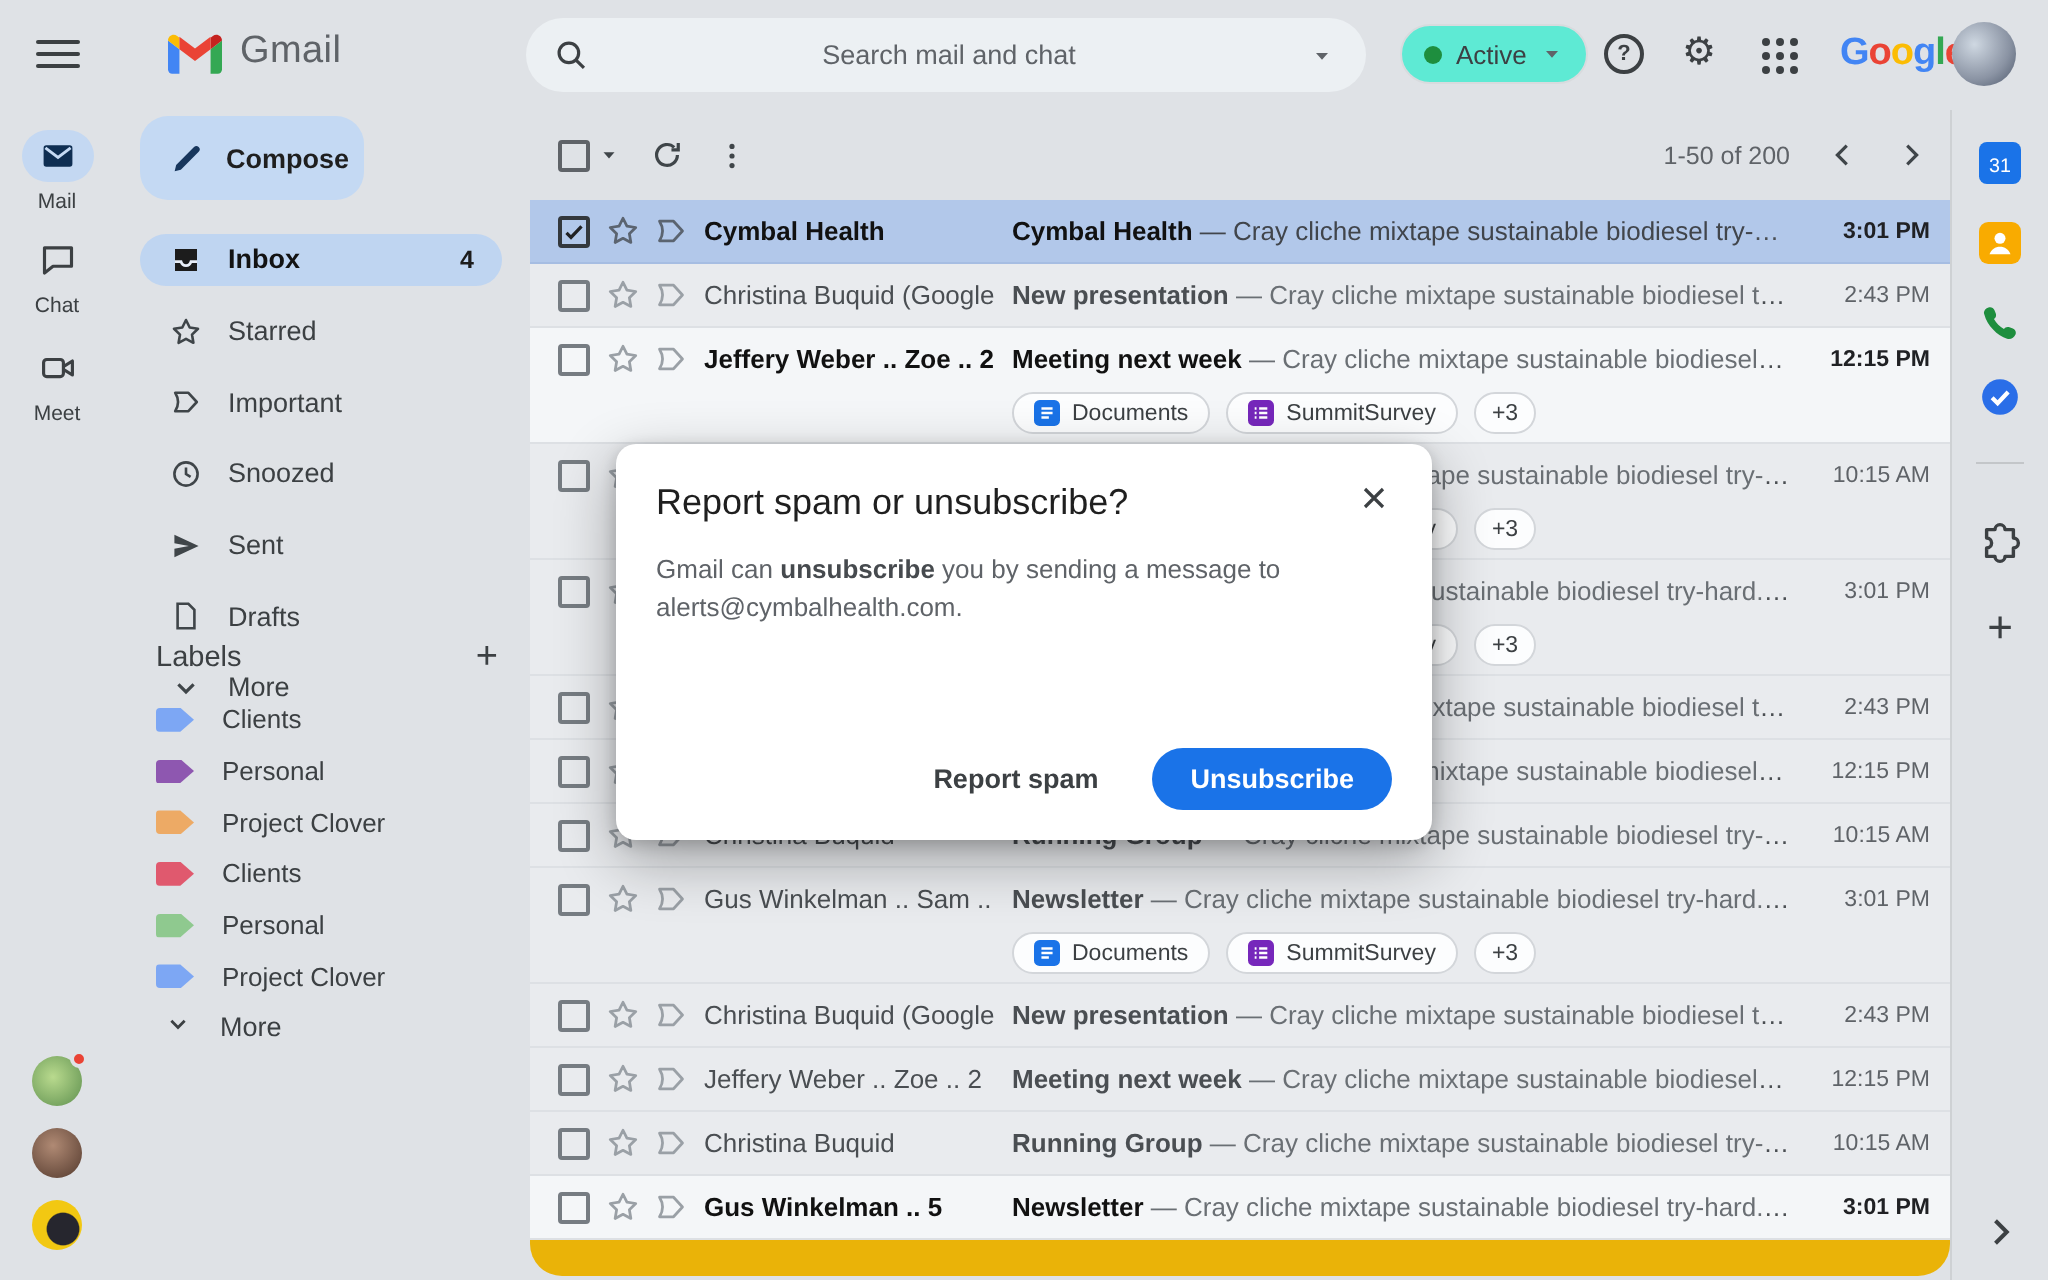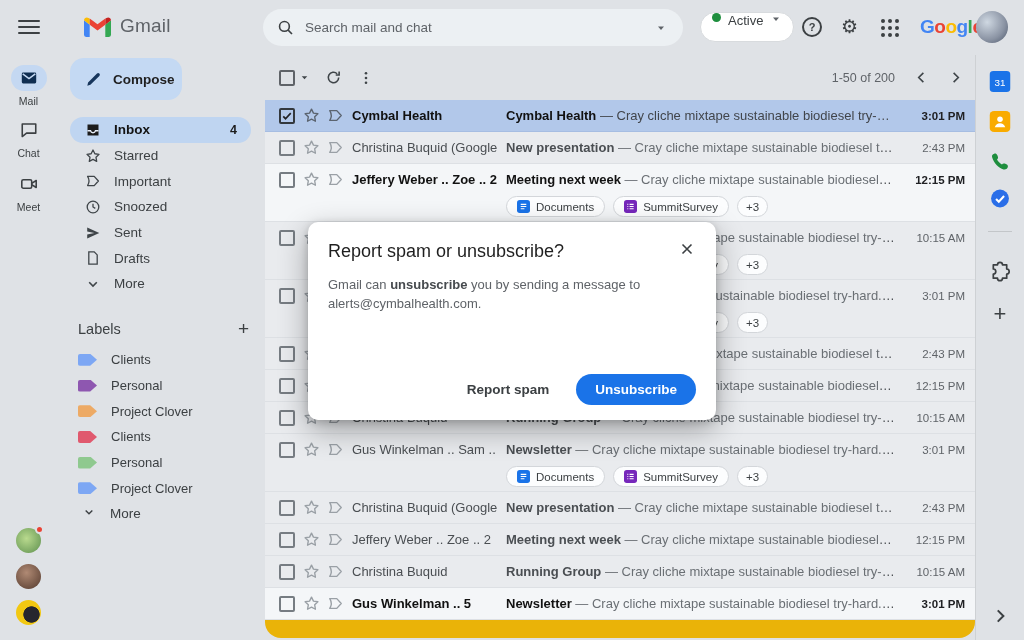--- a/index.html
+++ b/index.html
@@ -9,23 +9,23 @@
 
   
   .topbar { position:absolute; top:0; left:0; right:0; height:55px; }
   .hamburger { position:absolute; left:18px; top:20px; width:22px; height:14px; display:flex; flex-direction:column; justify-content:space-between; cursor:pointer; }
   .hamburger i { display:block; height:2px; background:#3c4043; border-radius:1px; }
   .brand { position:absolute; left:84px; top:15px; display:flex; align-items:center; gap:9px; }
   .gmail-m svg { width:27px; height:21px; display:block; }
   .brand-name { font-size:19px; color:#5f6368; letter-spacing:.2px; }
   .searchbar { position:absolute; left:263px; top:9px; width:420px; height:37px; background:#ecf0f3; border-radius:19px; display:flex; align-items:center; padding:0 16px 0 14px; gap:11px; color:#5f6368; }
   .searchbar .s-ic svg { width:17px; height:17px; display:block; color:#3c4043; }
-  .search-ph { font-size:13.5px; color:#5f6368; flex:1; }
+  .search-ph { font-size:13.5px; color:#5f6368; flex:1;text-align:center; }
   .caret svg { width:12px; height:12px; display:block; color:#5f6368; }
-  .status-pill { position:absolute; left:700px; top:12px; height:30px; border-radius:15px; background:#ffffff; border:1px solid #d8dbde; display:flex; gap:7px; padding:0 11px; font-size:13px; color:#3c4043; }
+  .status-pill { position:absolute; left:700px; top:12px; height:30px; border-radius:15px; background:#5eead4; border:1px solid #d8dbde; display:flex; align-items:center; gap:7px; padding:0 11px; font-size:13px; color:#3c4043; }
   .status-dot { width:9px; height:9px; border-radius:50%; }
   .tb-help { position:absolute; left:802px; top:17px; width:20px; height:20px; border:2px solid #3c4043; border-radius:50%; font-size:11px; font-weight:700; display:flex; align-items:center; justify-content:center; color:#3c4043; }
   .tb-gear { position:absolute; left:841px; top:15px; font-size:19px; color:#3c4043; line-height:24px; }
   .tb-grid { position:absolute; left:881px; top:19px; display:grid; grid-template-columns:repeat(3,4px); grid-gap:3px; }
   .tb-grid i { width:4px; height:4px; border-radius:50%; background:#3c4043; }
   .google-logo { position:absolute; left:920px; top:16px; font-size:19px; font-weight:700; letter-spacing:-.5px; }
   .avatar-top { position:absolute; left:976px; top:11px; width:32px; height:32px; border-radius:50%; background:radial-gradient(circle at 35% 35%, #cfd8e2, #8a93a3 60%, #4a5568); }
 
   
   .left-rail { position:absolute; top:55px; left:0; width:57px; bottom:0; }
@@ -39,21 +39,21 @@
   .r-av1 { background:radial-gradient(circle at 42% 42%, #b9da8e, #5d8f4e); }
   .r-av1 .dot { position:absolute; right:-3px; top:-3px; width:9px; height:9px; border-radius:50%; background:#ea4335; border:2px solid #dfe2e6; }
   .r-av2 { background:radial-gradient(circle at 42% 35%, #b08a74, #53392d); }
   .r-av3 { background:radial-gradient(circle at 62% 58%, #26262e 0 37%, #f2c812 40%); }
 
   
   .sidebar { position:absolute; top:55px; left:57px; width:208px; bottom:0; font-size:13.5px; }
   .compose { position:absolute; top:3px; left:13px; width:112px; height:42px; border-radius:14px; background:#c4d9f3; border:none; display:flex; align-items:center; gap:11px; padding:0 15px; font-family:inherit; font-size:13.5px; font-weight:700; color:#1f1f1f; cursor:pointer; }
   .compose .c-ic { color:#17365c; } .compose svg { width:17px; height:17px; display:block; }
   #nav-list { position:absolute; top:62px; left:0; right:0; }
-  .nav-item { height:25.7px; display:flex; align-items:center; margin:0 14px 0 13px; padding:0 14px; border-radius:13px; cursor:pointer; color:#3c4043;text-align:right; }
+  .nav-item { height:25.7px; display:flex; align-items:center; margin:0 14px 10px 13px; padding:0 14px; border-radius:13px; cursor:pointer; color:#3c4043;text-align:right; }
   .nav-item.selected { background:#bfd5f1; color:#131313; font-weight:700; }
   .nav-ic { width:18px; height:18px; display:flex; align-items:center; justify-content:center; margin-right:12px; color:#3f4549; }
   .nav-item.selected .nav-ic { color:#1c1c1c; }
   .nav-ic svg { width:16px; height:16px; display:block; }
   .nav-label { font-size:13.5px; }
   .nav-count { margin-left:auto; font-size:12.5px; font-weight:700; color:#1c1c1c; }
   .labels-head { position:absolute; top:265px; left:21px; right:16px; display:flex; align-items:center; }
   .labels-title { font-size:14.5px; color:#3c4043; }
   .labels-plus { margin-left:auto; font-size:19px; color:#3c4043; cursor:pointer; line-height:18px; }
   #label-list { position:absolute; top:292px; left:0; right:0; }

